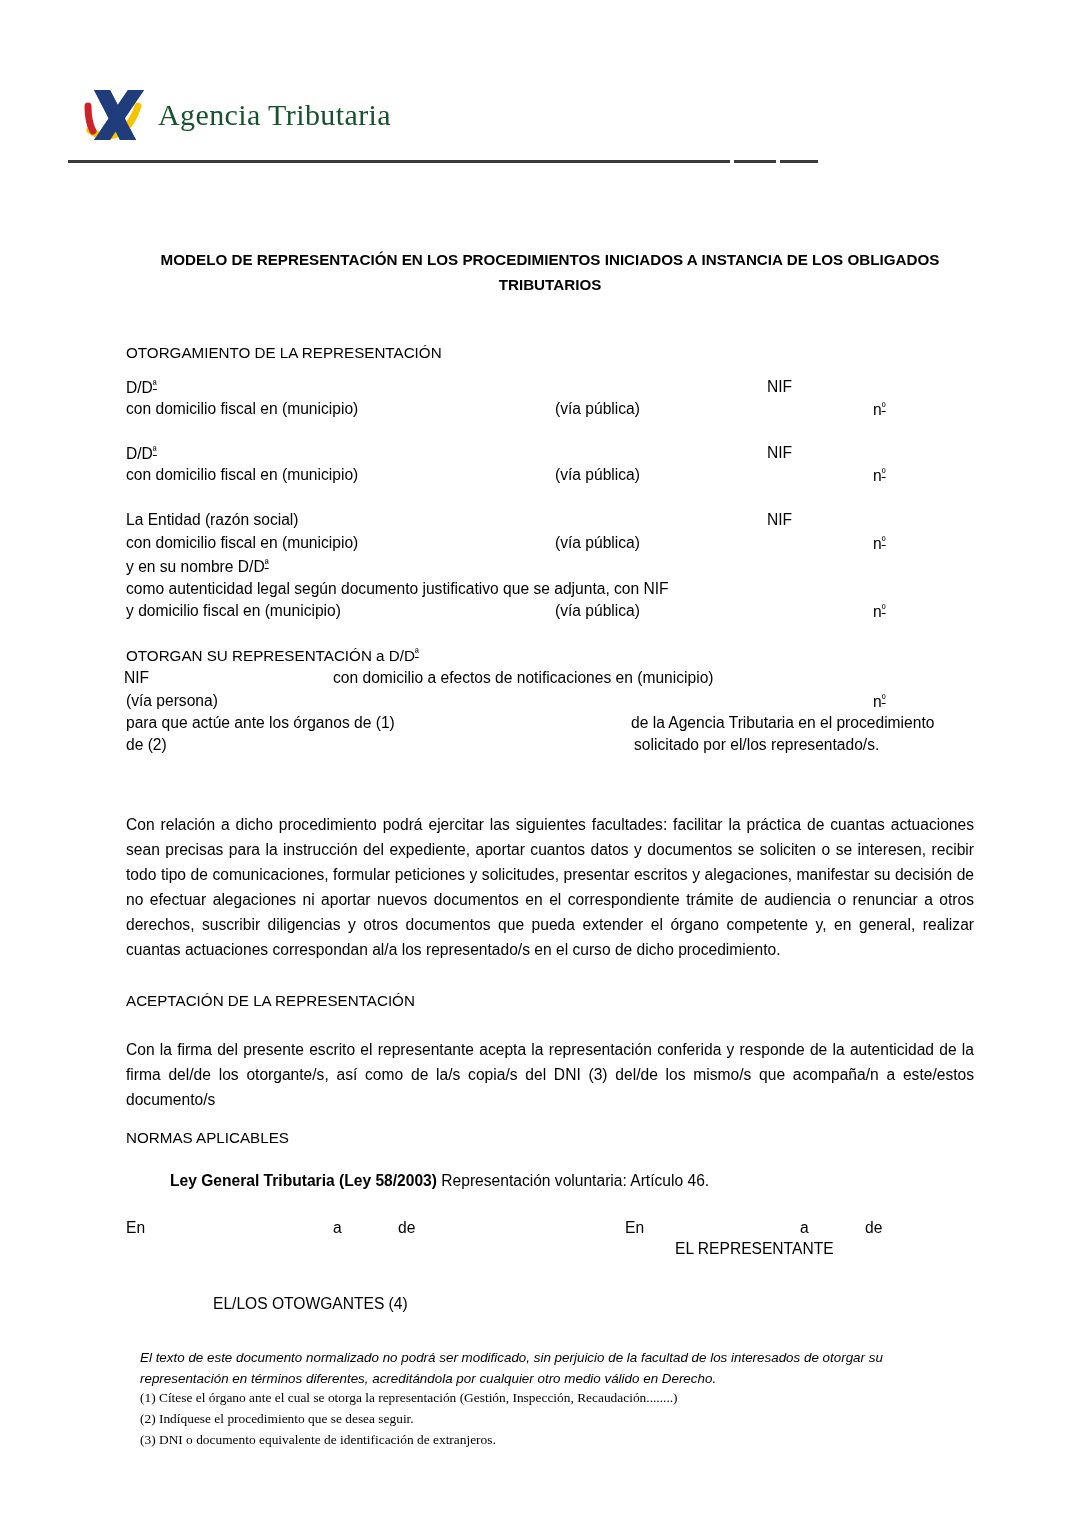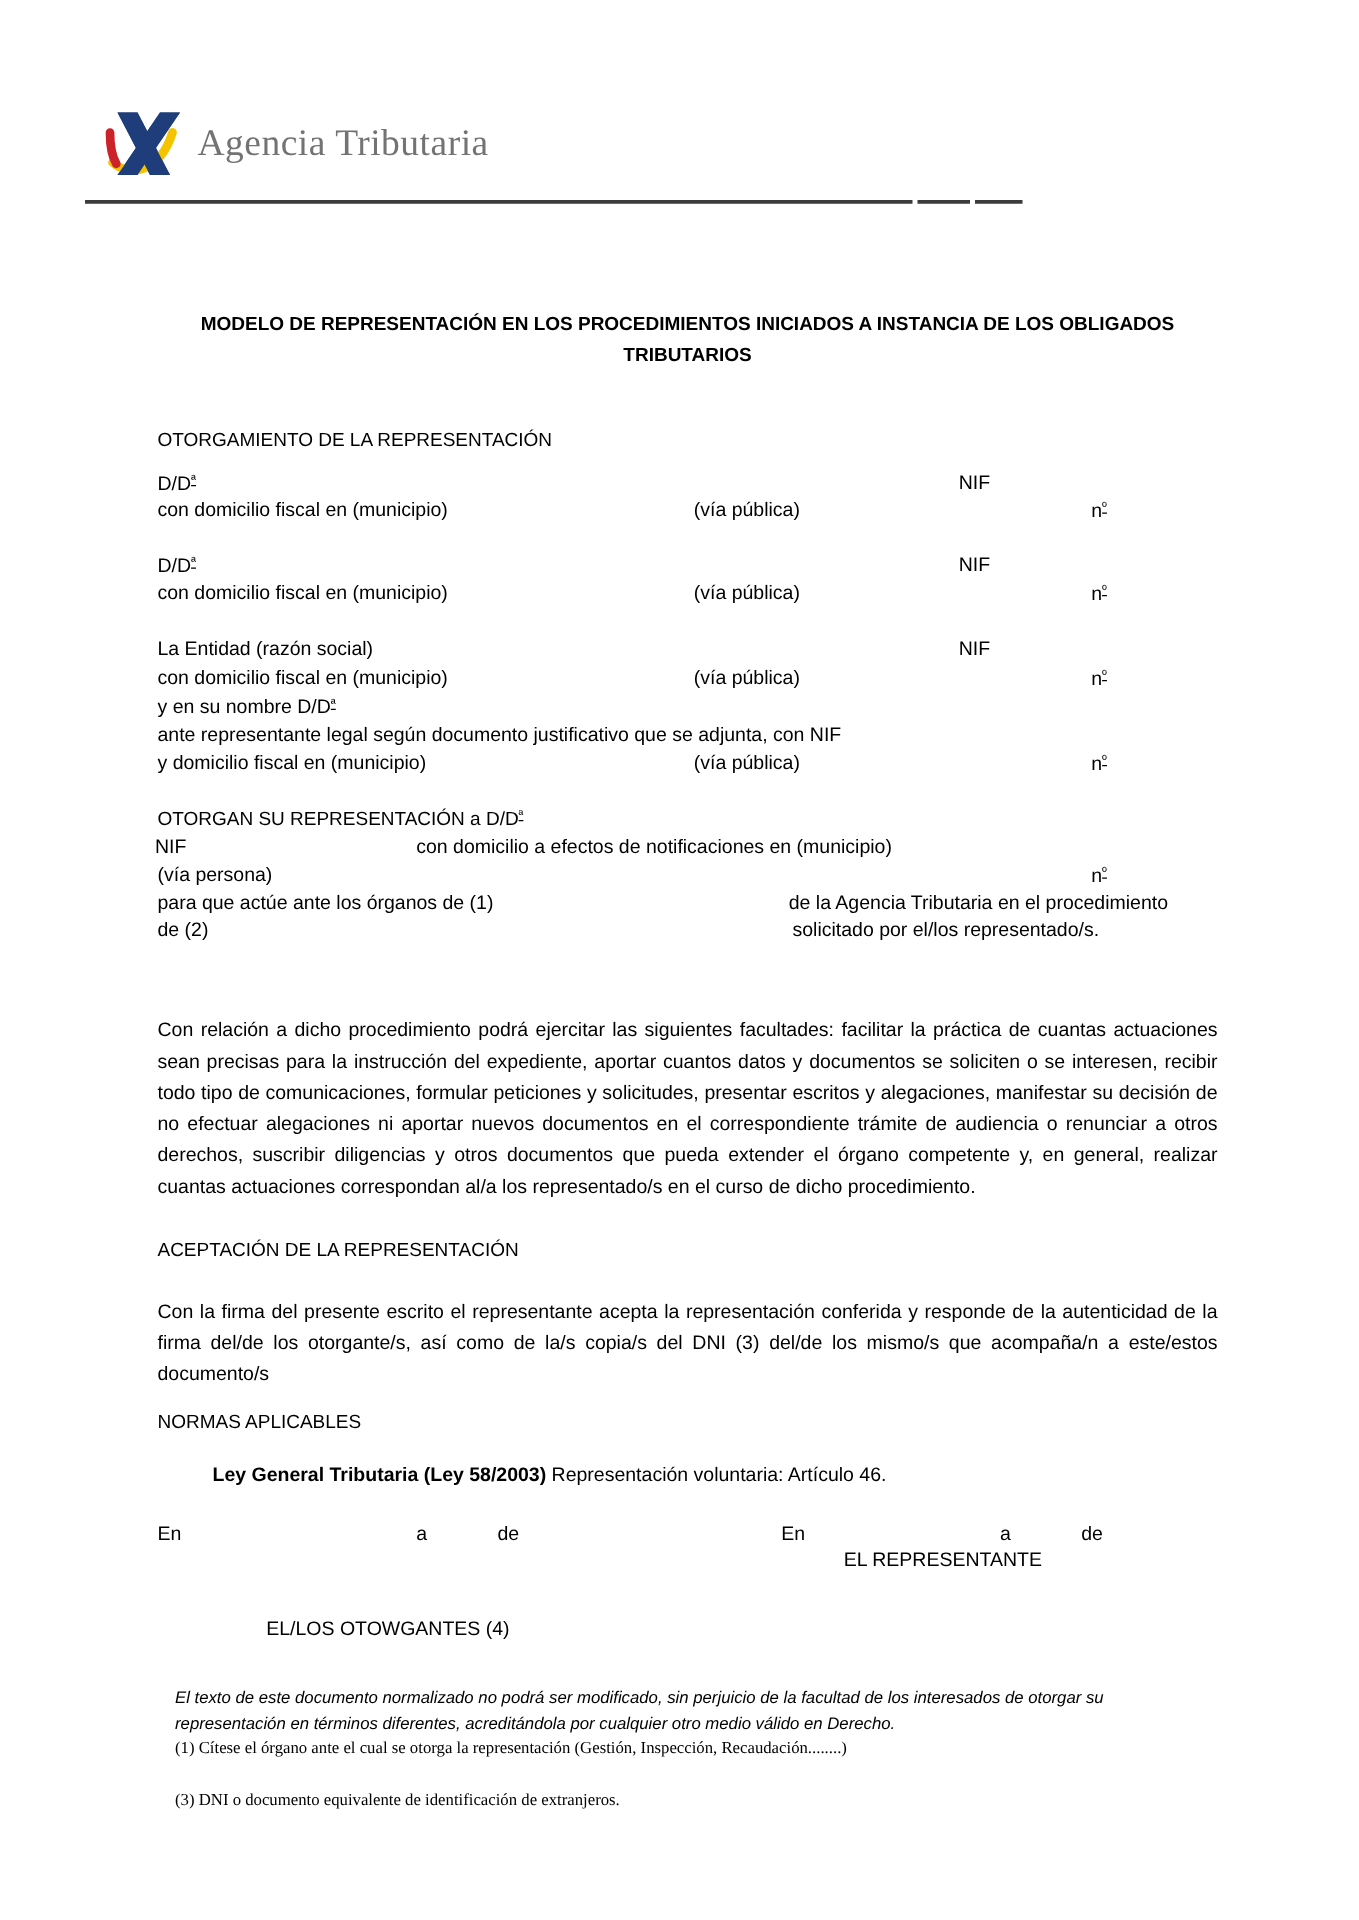--- a/index.html
+++ b/index.html
@@ -32,21 +32,21 @@
     align-items: center;
   }
   .logo-mark {
     width: 62px;
     height: 58px;
     flex: 0 0 auto;
   }
   .logo-text {
     font-family: "Liberation Serif", serif;
     font-size: 30px;
-    color: #737373;
+    color: #14532d;
     letter-spacing: 0.4px;
     margin-left: 12px;
     white-space: nowrap;
   }
 
   .header-rule {
     position: absolute;
     left: 68px;
     top: 160px;
     width: 750px;
@@ -182,21 +182,21 @@
   <div class="fline col-left" style="top:466px;">con domicilio fiscal en (municipio)</div>
   <div class="fline col-mid" style="top:466px;">(vía pública)</div>
   <div class="fline col-num" style="top:466px;"><span>n</span><sup class="ord">º</sup></div>
 
   <div class="fline col-left" style="top:511px;">La Entidad (razón social)</div>
   <div class="fline col-nif" style="top:511px;">NIF</div>
   <div class="fline col-left" style="top:534px;">con domicilio fiscal en (municipio)</div>
   <div class="fline col-mid" style="top:534px;">(vía pública)</div>
   <div class="fline col-num" style="top:534px;"><span>n</span><sup class="ord">º</sup></div>
   <div class="fline col-left" style="top:557px;"><span>y en su nombre D/D</span><sup class="ord">ª</sup></div>
-  <div class="fline col-left" style="top:580px;">ante representante legal según documento justificativo que se adjunta, con NIF</div>
+  <div class="fline col-left" style="top:580px;">como autenticidad legal según documento justificativo que se adjunta, con NIF</div>
   <div class="fline col-left" style="top:602px;">y domicilio fiscal en (municipio)</div>
   <div class="fline col-mid" style="top:602px;">(vía pública)</div>
   <div class="fline col-num" style="top:602px;"><span>n</span><sup class="ord">º</sup></div>
 
   <div class="section-head" style="top:647px;"><span>OTORGAN SU REPRESENTACIÓN a D/D</span><sup class="ord">ª</sup></div>
 
   <div class="fline" style="left:124px; top:669px;"> NIF</div>
   <div class="fline" style="left:333px; top:669px;">con domicilio a efectos de notificaciones en (municipio)</div>
   <div class="fline col-left" style="top:692px;">(vía persona)</div>
   <div class="fline col-num" style="top:692px;"><span>n</span><sup class="ord">º</sup></div>
@@ -218,15 +218,16 @@
   <div class="sig-row sig-de-l" style="top:1219px;">de</div>
   <div class="sig-row sig-en-r" style="top:1219px;">En</div>
   <div class="sig-row sig-a-r" style="top:1219px;">a</div>
   <div class="sig-row sig-de-r" style="top:1219px;">de</div>
 
   <div class="sig-row sig-lbl-l" style="top:1295px;margin-left:38px;">EL/LOS OTOWGANTES (4)</div>
   <div class="sig-row sig-lbl-r" style="top:1240px;">EL REPRESENTANTE</div>
 
   <div class="foot foot-italic" style="top:1348px;">El texto de este documento normalizado no podrá ser modificado, sin perjuicio de la facultad de los interesados de otorgar su representación en términos diferentes, acreditándola por cualquier otro medio válido en Derecho.</div>
   <div class="foot foot-note" style="top:1388px;">(1) Cítese el órgano ante el cual se otorga la representación (Gestión, Inspección, Recaudación........)</div>
+  <div class="foot foot-note" style="top:1409px;">(2) Indíquese el procedimiento que se desea seguir.</div>
   <div class="foot foot-note" style="top:1430px;">(3) DNI o documento equivalente de identificación de extranjeros.</div>
 
 </div>
 
 </body></html>

